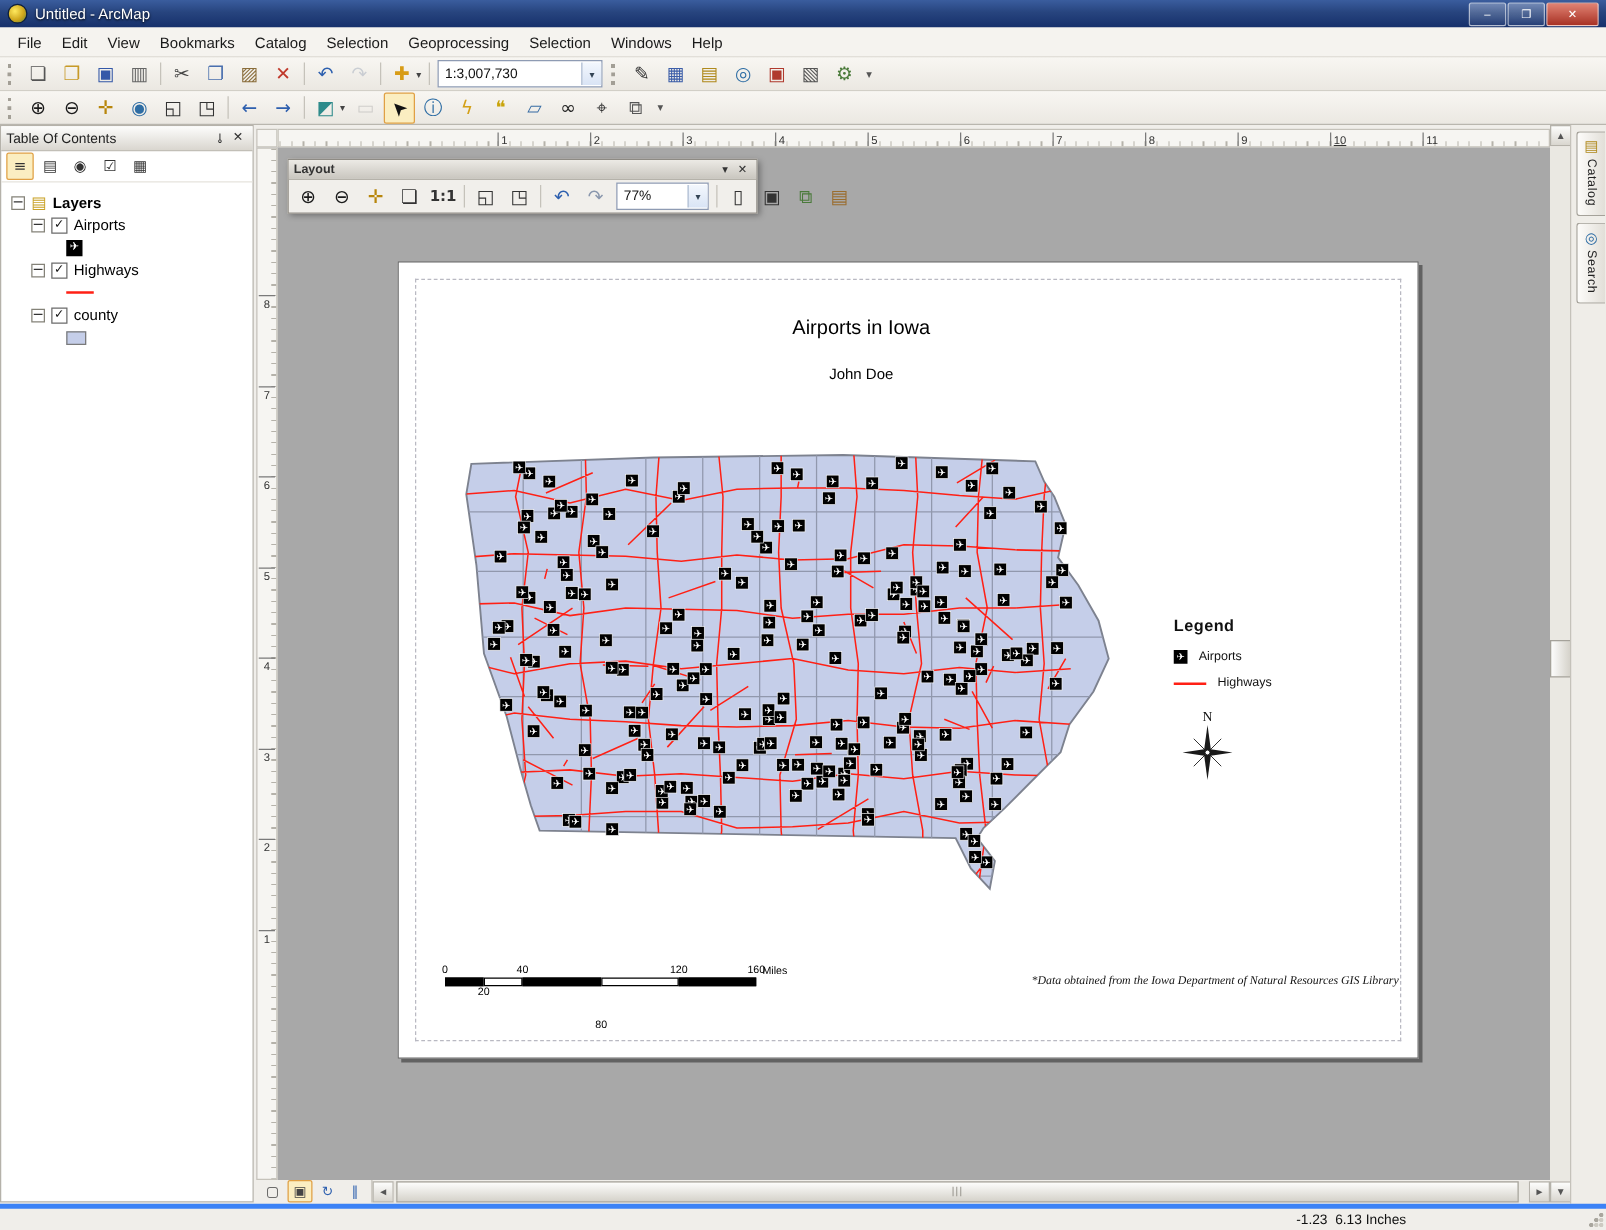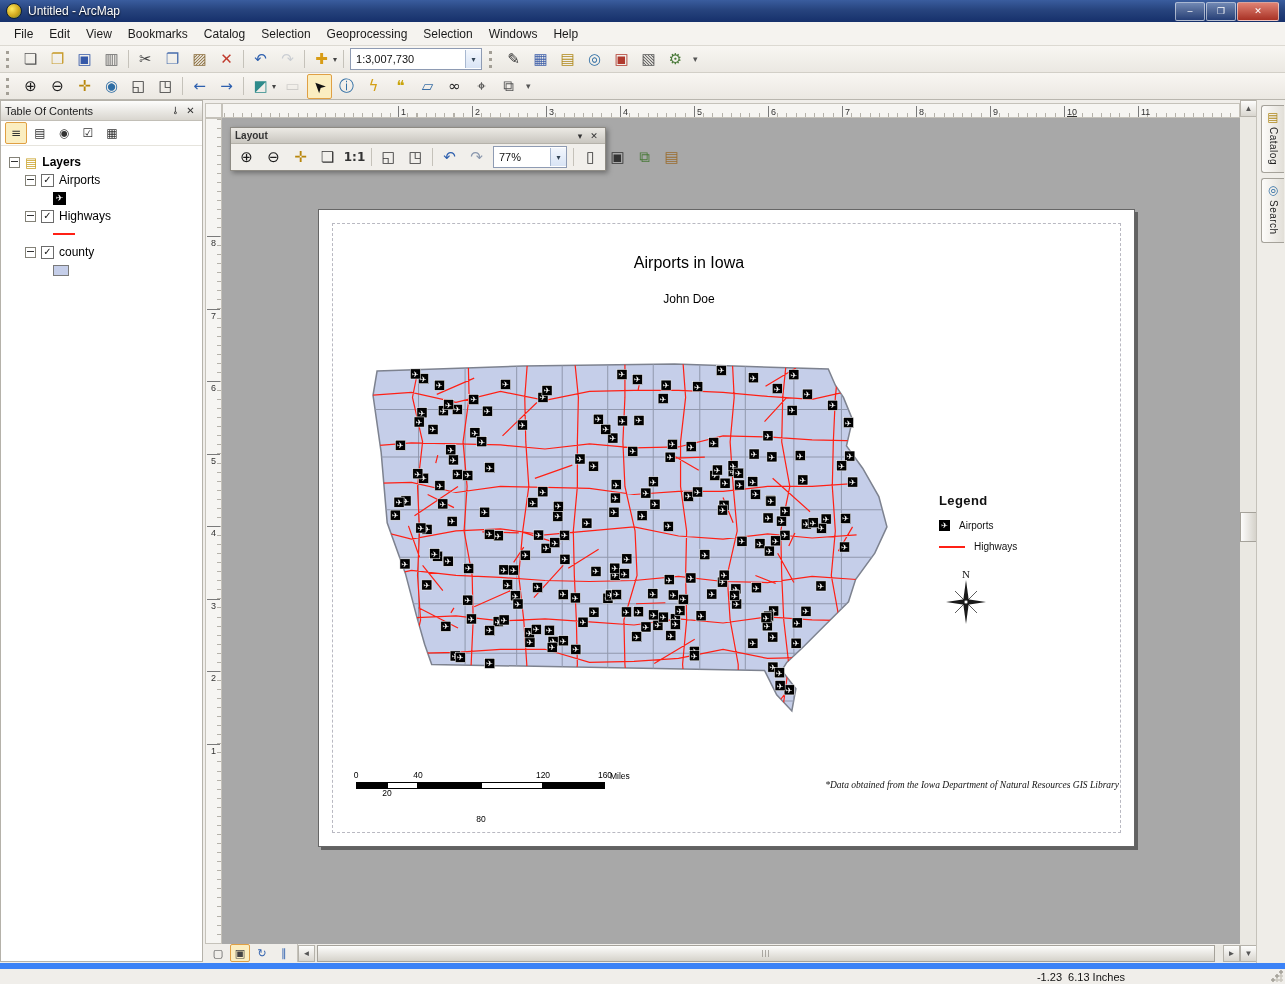--- a/index.html
+++ b/index.html
@@ -148,21 +148,21 @@
     background:linear-gradient(90deg,#fdfdfc,#d5d2ca);border:1px solid #a5a29a;box-sizing:border-box;}
   .sidetabs{position:absolute;right:0;top:0;width:28px;bottom:0;background:#efede8;border-left:1px solid #c5c2ba;}
   .side-tab{width:23px;margin:5px 0 0 4px;padding:5px 0 7px;background:linear-gradient(90deg,#fdfcfa,#e2dfd8);
     border:1px solid #a5a29a;border-right:none;border-radius:3px 0 0 3px;
     display:flex;flex-direction:column;align-items:center;gap:4px;box-sizing:border-box;}
   .side-ic{font-size:12px;font-family:"DejaVu Sans",sans-serif;line-height:1;}
   .side-lab{writing-mode:vertical-rl;font-size:10px;color:#222;letter-spacing:.5px;}
 
   
   .statusbar{position:absolute;left:0;right:0;bottom:0;height:21px;background:#f0eeea;
-    border-top:6px solid #3b82f6;display:flex;align-items:center;box-sizing:border-box;}
+    border-top:4px solid #3b82f6;display:flex;align-items:center;box-sizing:border-box;}
   .coords{margin-left:auto;margin-right:160px;font-size:11px;color:#111;white-space:pre;}
   .resize-grip{position:absolute;right:2px;bottom:2px;width:13px;height:13px;
     background:
       radial-gradient(circle at 3px 11px,#a9a69e 1.5px,transparent 2px),
       radial-gradient(circle at 7px 7px,#a9a69e 1.5px,transparent 2px),
       radial-gradient(circle at 11px 3px,#a9a69e 1.5px,transparent 2px),
       radial-gradient(circle at 7px 11px,#cdcac2 1.5px,transparent 2px),
       radial-gradient(circle at 11px 7px,#cdcac2 1.5px,transparent 2px),
       radial-gradient(circle at 11px 11px,#cdcac2 1.5px,transparent 2px);}
 </style>

